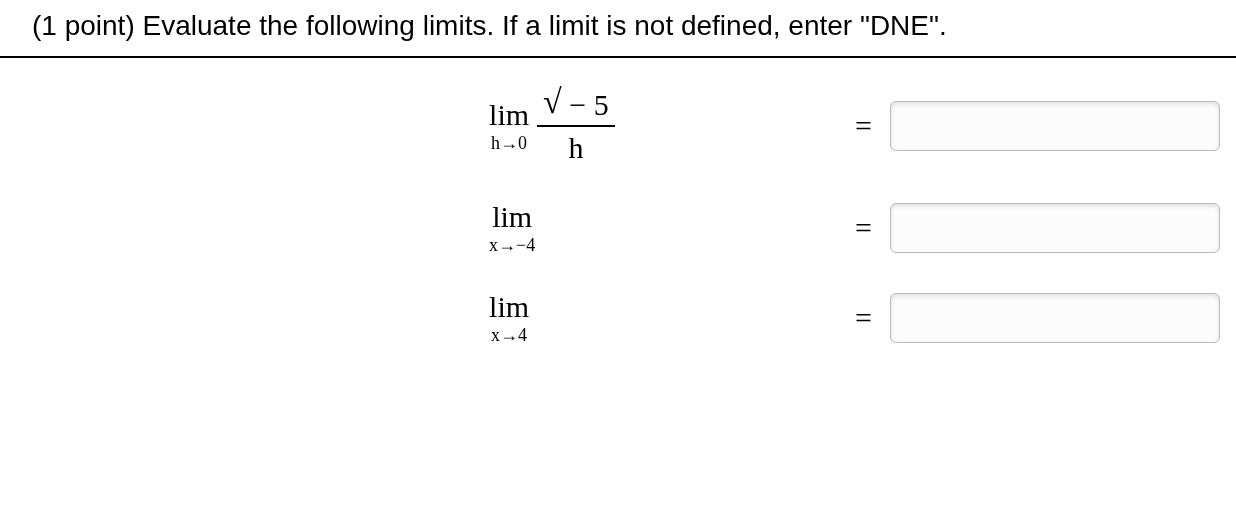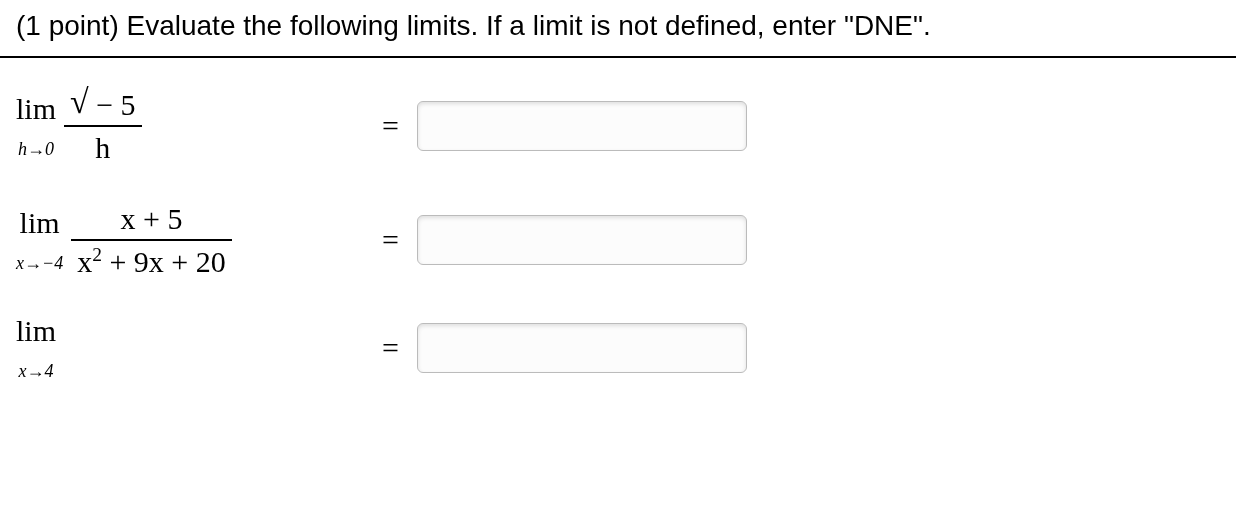--- a/index.html
+++ b/index.html
@@ -5,31 +5,32 @@
   html, body {
     margin: 0;
     padding: 0;
     width: 1236px;
     height: 524px;
     background: #ffffff;
     font-family: Arial, Helvetica, sans-serif;
     color: #000;
   }
   .header {
-    padding: 10px 16px 14px 16px;
+    padding: 10px 16px 14px 32px;
     font-size: 28px;
     border-bottom: 2px solid #000;
   }
   .content {
     padding: 30px 16px 0 16px;
   }
   .row {
     display: flex;
     align-items: center;
     margin-bottom: 38px;
+    justify-content: flex-end;
   }
   .math-area {
     width: 360px;
     display: flex;
     align-items: center;
     justify-content: flex-start;
     font-family: "Times New Roman", Times, serif;
     font-size: 30px;
   }
   .lim {
@@ -37,22 +38,21 @@
     flex-direction: column;
     align-items: center;
     line-height: 1;
     margin-right: 8px;
   }
   .lim .word {
     font-size: 30px;
   }
   .lim .sub {
     font-size: 18px;
-    margin-top: 16px;
-    font-style: italic;
+    margin-top: 4px;
   }
   .frac {
     display: inline-flex;
     flex-direction: column;
     align-items: center;
     line-height: 1.1;
   }
   .frac .num, .frac .den {
     padding: 0 6px;
     white-space: nowrap;
@@ -124,27 +124,20 @@
     <span class="eq">=</span>
     <input class="input" type="text" value="" style="">
   </div>
 
   <div class="row">
     <div class="math-area" style="justify-content:flex-start;">
       <span class="lim">
         <span class="word">lim</span>
         <span class="sub">x→−4</span>
       </span>
-      <span class="frac">
-        <span class="num">x + 5</span>
-        <span class="bar"></span>
-        <span class="den">
-          <span>x</span><sup>2</sup><span> + 9x + 20</span>
-        </span>
-      </span>
     </div>
     <span class="eq">=</span>
     <input class="input" type="text" value="" style="">
   </div>
 
   <div class="row">
     <div class="math-area">
       <span class="lim">
         <span class="word">lim</span>
         <span class="sub">x→4</span>

